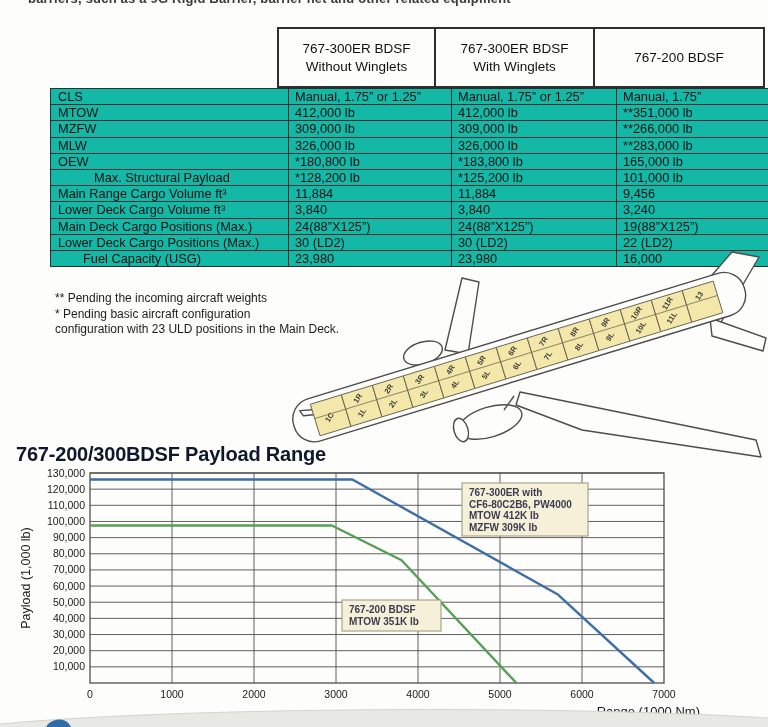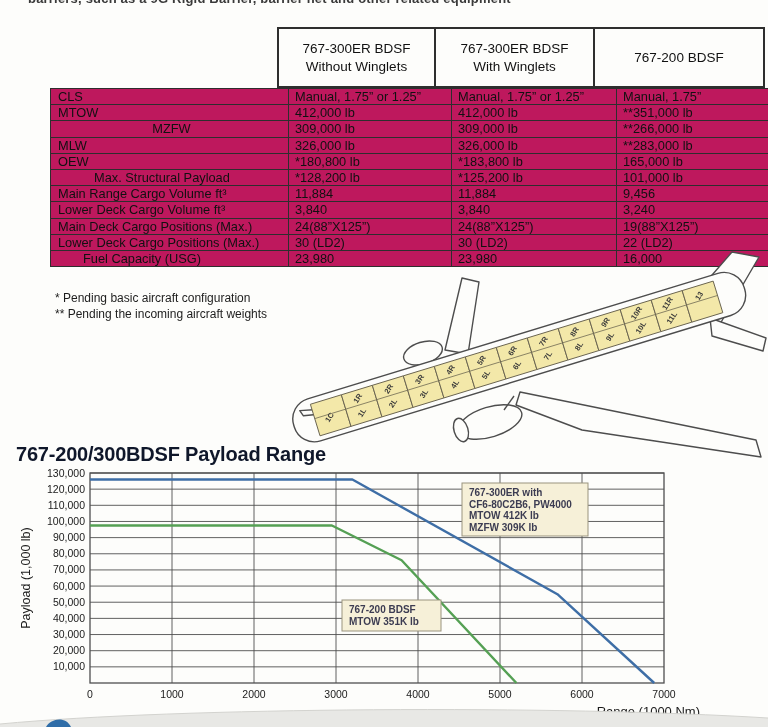--- a/index.html
+++ b/index.html
@@ -10,21 +10,21 @@
   
   .clip-top{position:absolute;top:0;left:28px;width:560px;height:7px;overflow:hidden;}
   .clip-top span{display:block;transform:translateY(-9px);font-size:13px;font-weight:bold;color:#3a3a3a;letter-spacing:.2px;white-space:nowrap;}
 
   
   .hdr-table{position:absolute;left:277px;top:27px;width:474px;border-collapse:collapse;table-layout:fixed;}
   .hdr-table td{border:2px solid #2e2e2e;height:55px;text-align:center;vertical-align:middle;
     font-size:13.5px;line-height:1.3;background:#fdfdfb;}
   .body-table{position:absolute;left:50px;top:88px;width:701px;border-collapse:collapse;table-layout:fixed;}
   .body-table td{border:1.4px solid #2e2e2e;height:15.2px;font-size:12.8px;padding:0 3px 0 6px;
-    white-space:nowrap;overflow:hidden;background:#be185d;}
+    white-space:nowrap;overflow:hidden;background:#14b8a6;}
   .body-table td.lbl{padding-left:7px;}
 
   
   .footnotes{position:absolute;left:55px;top:291px;font-size:12px;line-height:1.3;color:#1d1d1d;}
   .footnotes .note{margin-top:5px;}
 
   
   .chart-title{position:absolute;left:16px;top:443px;font-size:20px;font-weight:bold;color:#0f172a;letter-spacing:-.2px;}
 
   .abs{position:absolute;}
@@ -63,21 +63,21 @@
         <td style="width: 155px;">Manual, 1.75” or 1.25”</td>
         <td style="width: 166px;">Manual, 1.75”</td>
       </tr>
       <tr>
         <td class="lbl" style="width: 227px;">MTOW</td>
         <td style="width: 153px;">412,000 lb</td>
         <td style="width: 155px;">412,000 lb</td>
         <td style="width: 166px;">**351,000 lb</td>
       </tr>
       <tr>
-        <td class="lbl" style="width: 227px; text-align: center;">MZFW</td>
+        <td class="lbl" style="width: 227px;">MZFW</td>
         <td style="width: 153px;">309,000 lb</td>
         <td style="width: 155px;">309,000 lb</td>
         <td style="width: 166px;">**266,000 lb</td>
       </tr>
       <tr>
         <td class="lbl" style="width: 227px;">MLW</td>
         <td style="width: 153px;">326,000 lb</td>
         <td style="width: 155px;">326,000 lb</td>
         <td style="width: 166px;">**283,000 lb</td>
       </tr>
@@ -120,22 +120,23 @@
       <tr>
         <td class="lbl" style="width: 227px; padding-left: 32px;">Fuel Capacity (USG)</td>
         <td style="width: 153px;">23,980</td>
         <td style="width: 155px;">23,980</td>
         <td style="width: 166px;">16,000</td>
       </tr>
     </tbody>
 </table>
 
 <div class="footnotes">
+  <div>** Pending the incoming aircraft weights</div>
   <div>* Pending basic aircraft configuration</div>
-  <div>** Pending the incoming aircraft weights</div>
+  <div>configuration with 23 ULD positions in the Main Deck.</div>
 </div>
 
 <svg class="abs" style="left:282px;top:250px;" width="486" height="215" viewBox="0 0 486 215" id="plane-svg">
   <g id="plane-static" stroke="#4d4d4d" stroke-width="1.4" fill="#fdfdfb" stroke-linejoin="round">
 
     <polygon points="163,100 180,28 197,32 186,104"></polygon>
 
     <ellipse cx="141" cy="103" rx="20" ry="11" transform="rotate(-17 141 103)"></ellipse>
 
     <polygon points="398,62 450,2 477,7 438,74"></polygon>

